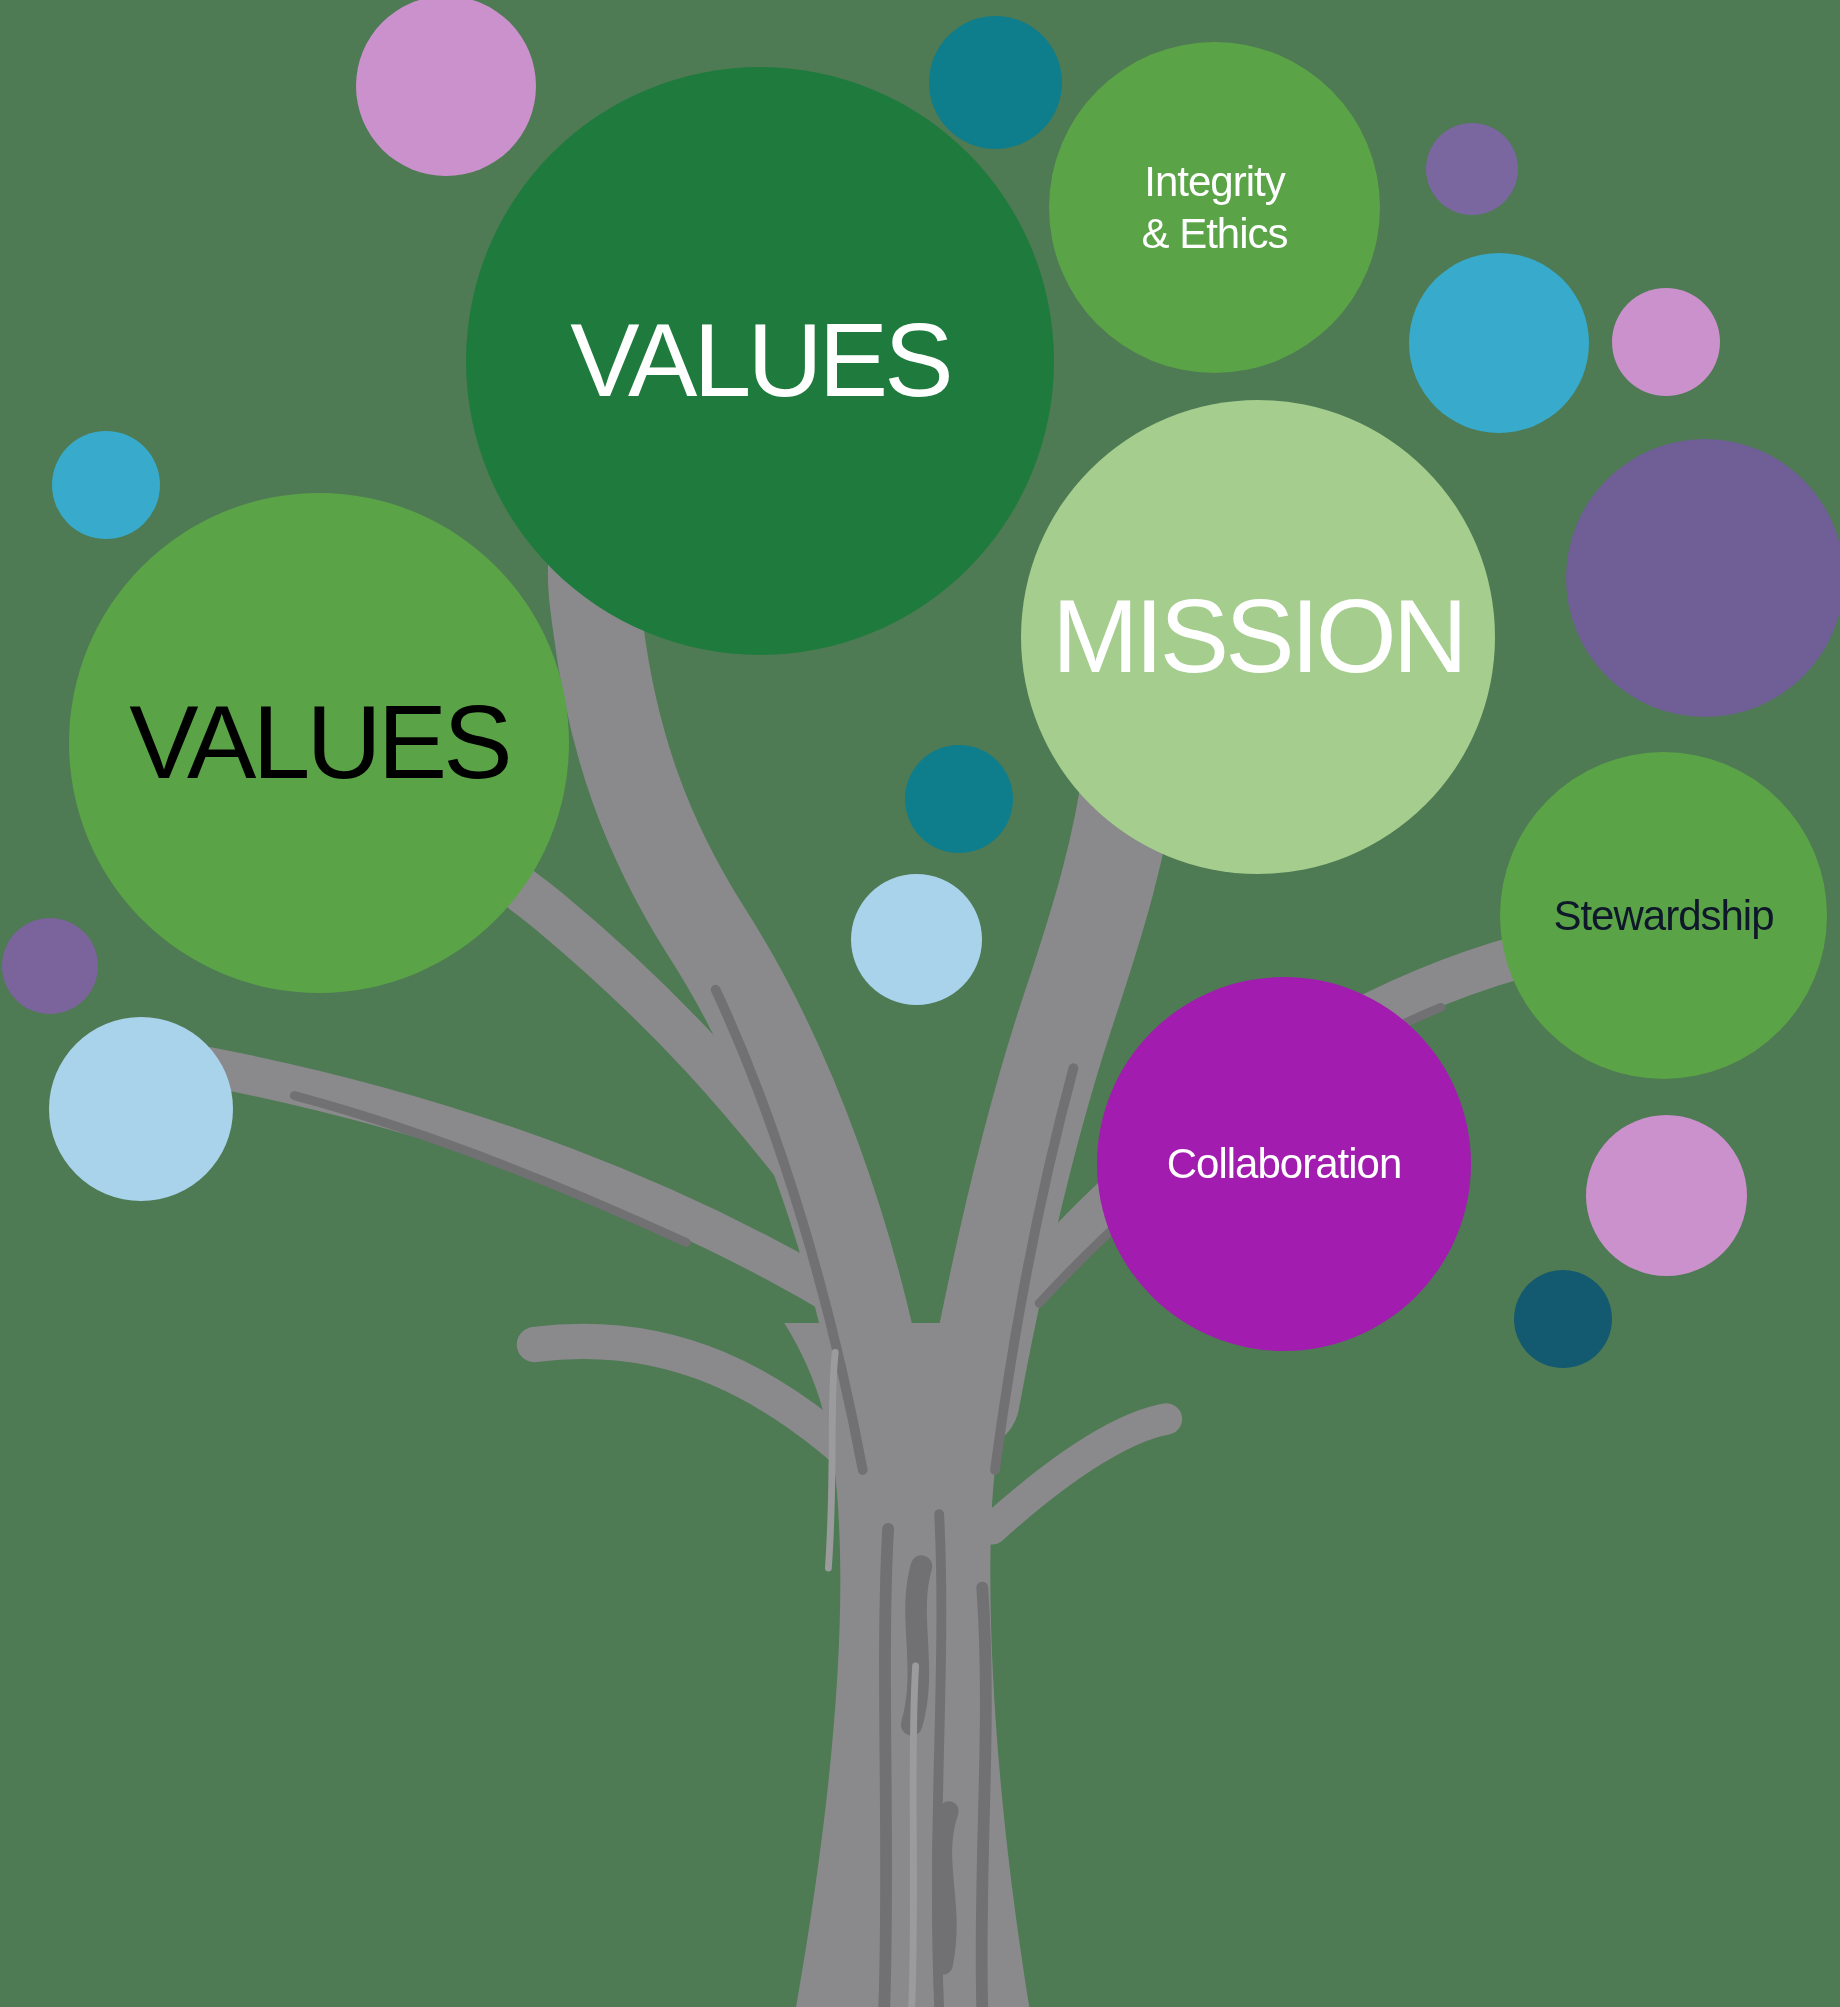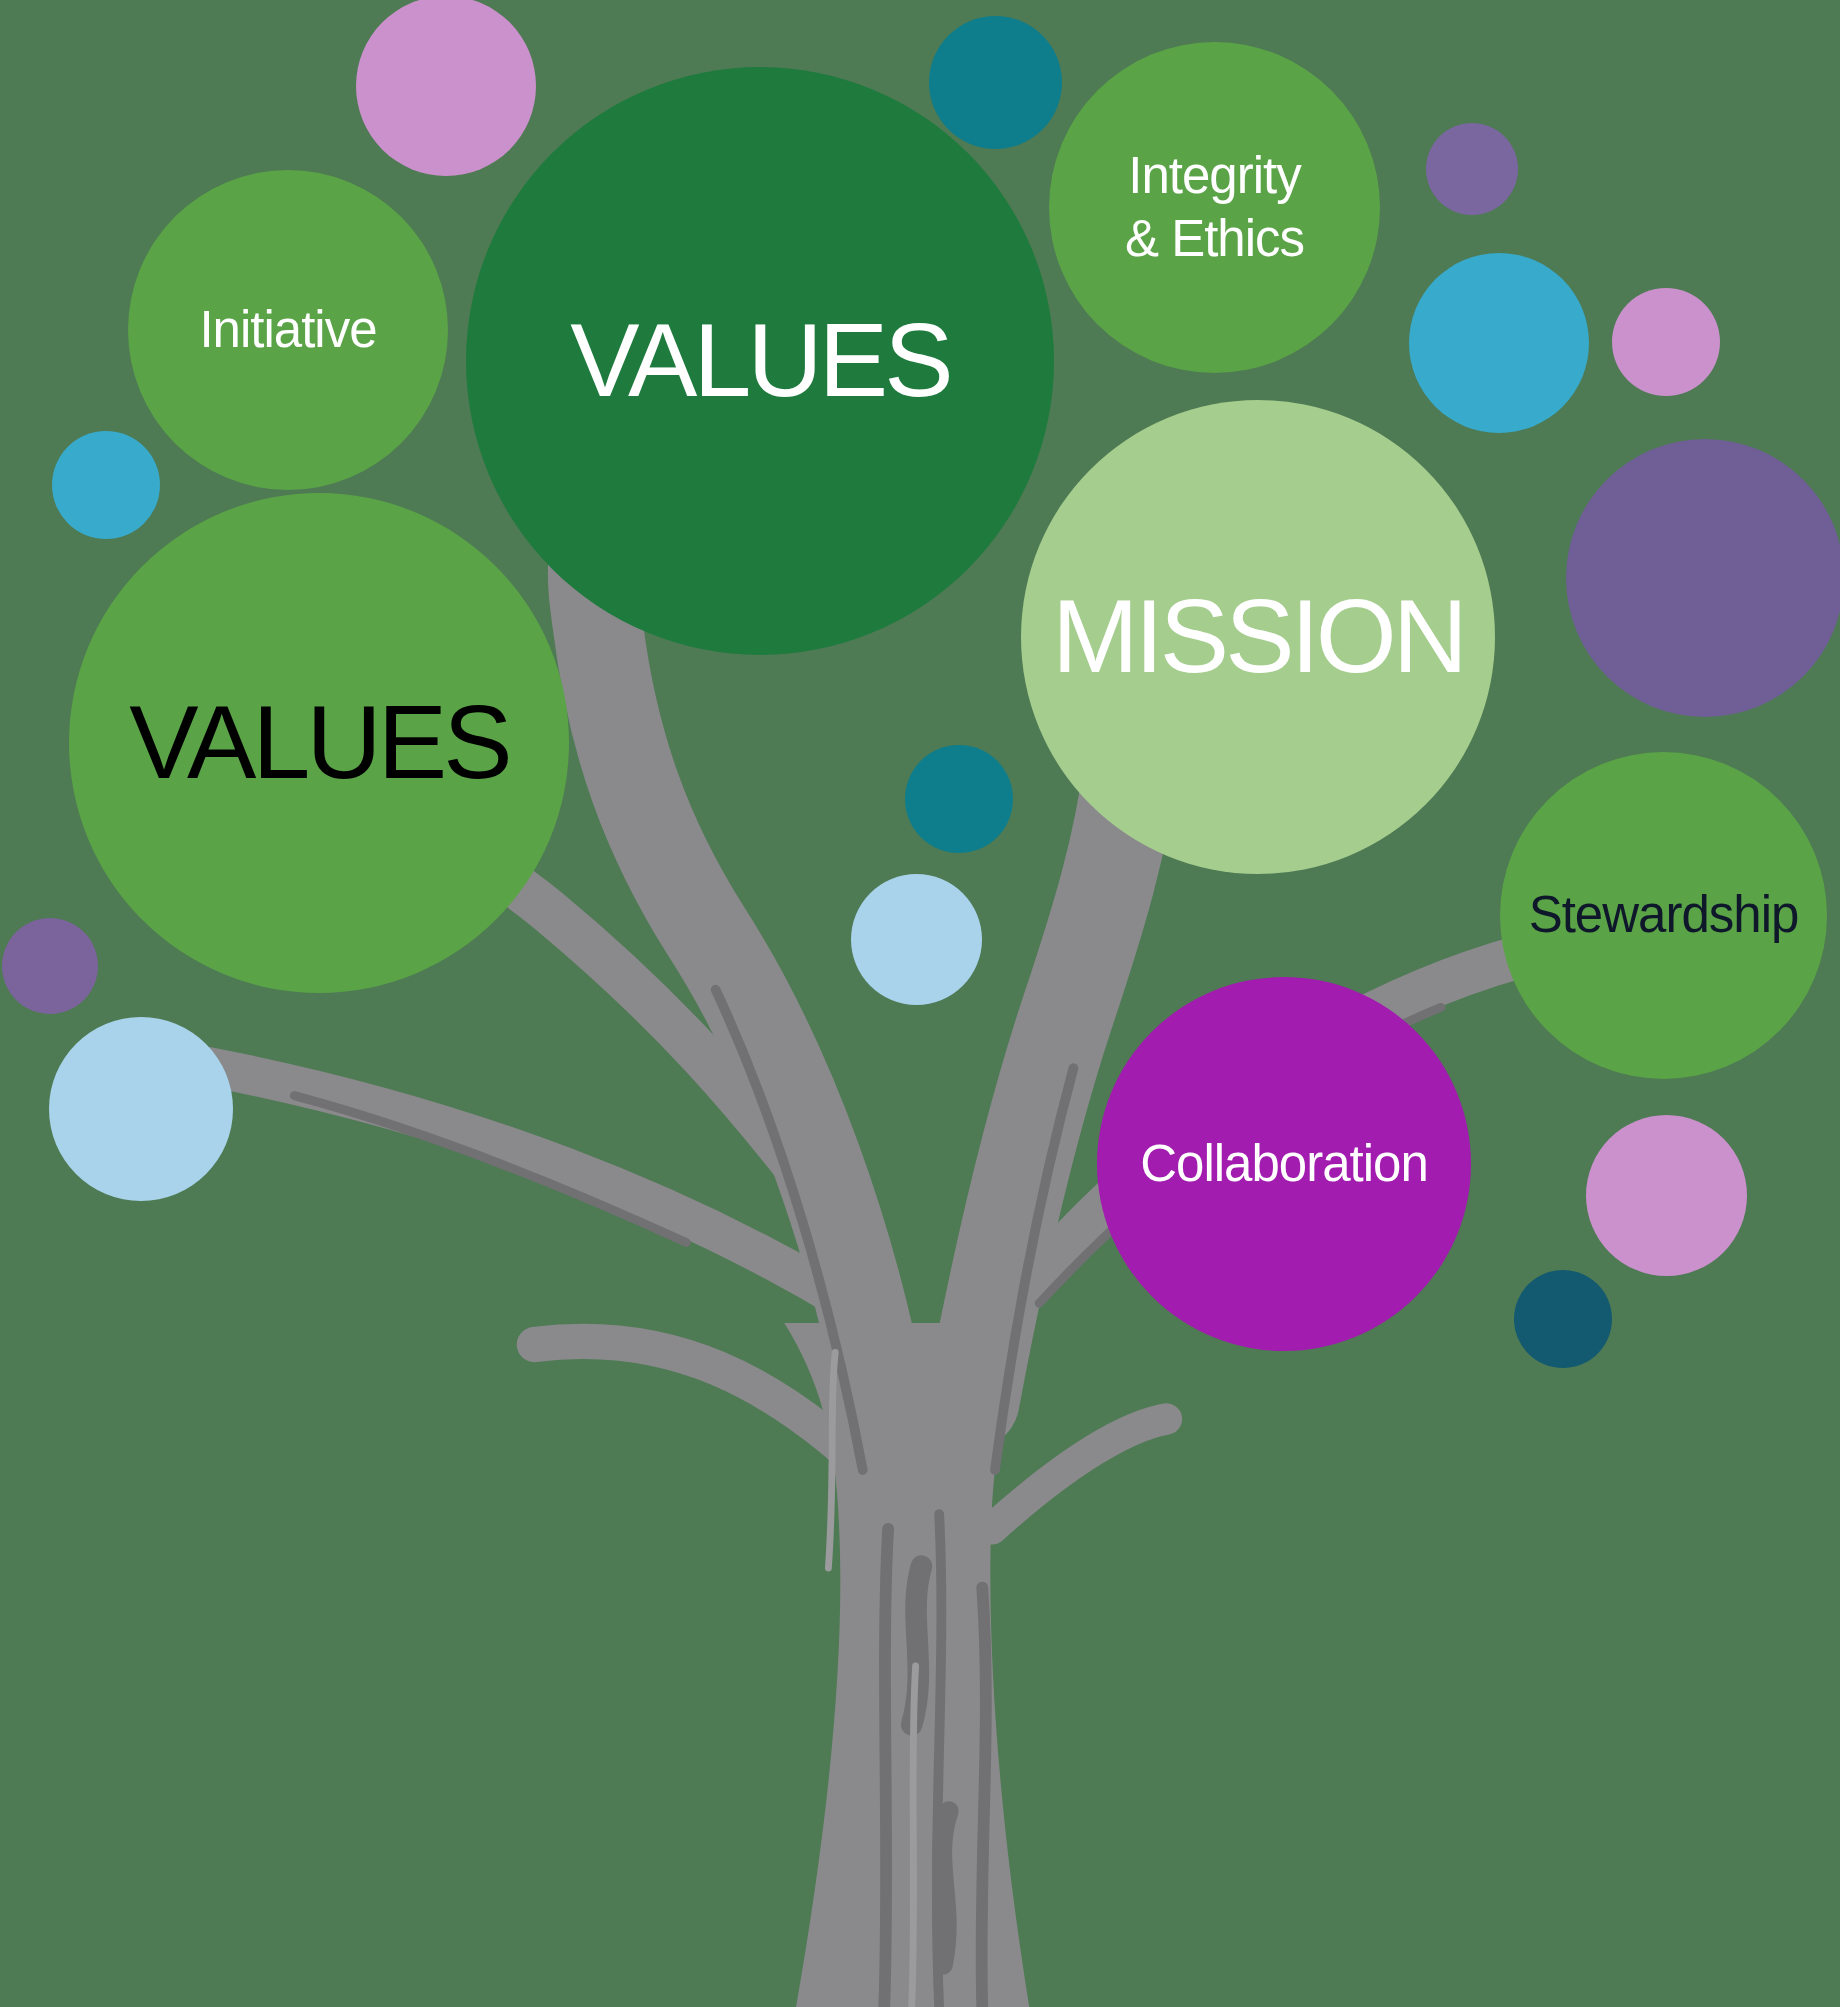--- a/index.html
+++ b/index.html
@@ -32,21 +32,21 @@
     text-align: center;
     color: #ffffff;
     box-sizing: border-box;
   }
   .circle--primary {
     font-size: 104px;
     letter-spacing: -3.9px;
     line-height: 1.05;
   }
   .circle--secondary {
-    font-size: 51px;
+    font-size: 42px;
     letter-spacing: -1px;
     line-height: 1.22;
     align-items: center;
   }
   .circle--decor { }
 </style>
 </head>
 <body>
 
 <div class="stage" style="background-color: rgb(78, 122, 84);">
@@ -86,23 +86,20 @@
 
 <div class="circle circle--primary" style="left: 466px; top: 67px; width: 588px; height: 588px; background-color: rgb(30, 123, 61); color: rgb(255, 255, 255);">
       <div>VALUES</div>
     </div>
     <div class="circle circle--primary" style="left: 1021px; top: 400px; width: 474px; height: 474px; background-color: rgb(165, 205, 142); color: rgb(255, 255, 255);">
       <div>MISSION</div>
     </div>
     <div class="circle circle--primary" style="left: 69px; top: 493px; width: 500px; height: 500px; background-color: rgb(90, 163, 71); color: #000000;">
       <div>VALUES</div>
     </div>
-    <div class="circle circle--secondary" style="left: 128px; top: 170px; width: 320px; height: 320px; background-color: rgb(90, 163, 71); color: rgb(255, 255, 255);">
-      <div>Initiative</div>
-    </div>
     <div class="circle circle--secondary" style="left: 1049px; top: 42px; width: 331px; height: 331px; background-color: rgb(90, 163, 71); color: rgb(255, 255, 255);">
       <div>Integrity</div>
       <div>&amp; Ethics</div>
     </div>
     <div class="circle circle--secondary" style="left: 1500px; top: 752px; width: 327px; height: 327px; background-color: rgb(90, 163, 71); color: #0f172a;">
       <div>Stewardship</div>
     </div>
     <div class="circle circle--secondary" style="left: 1097px; top: 977px; width: 374px; height: 374px; background-color: #a21caf; color: rgb(255, 255, 255);">
       <div>Collaboration</div>
     </div>

